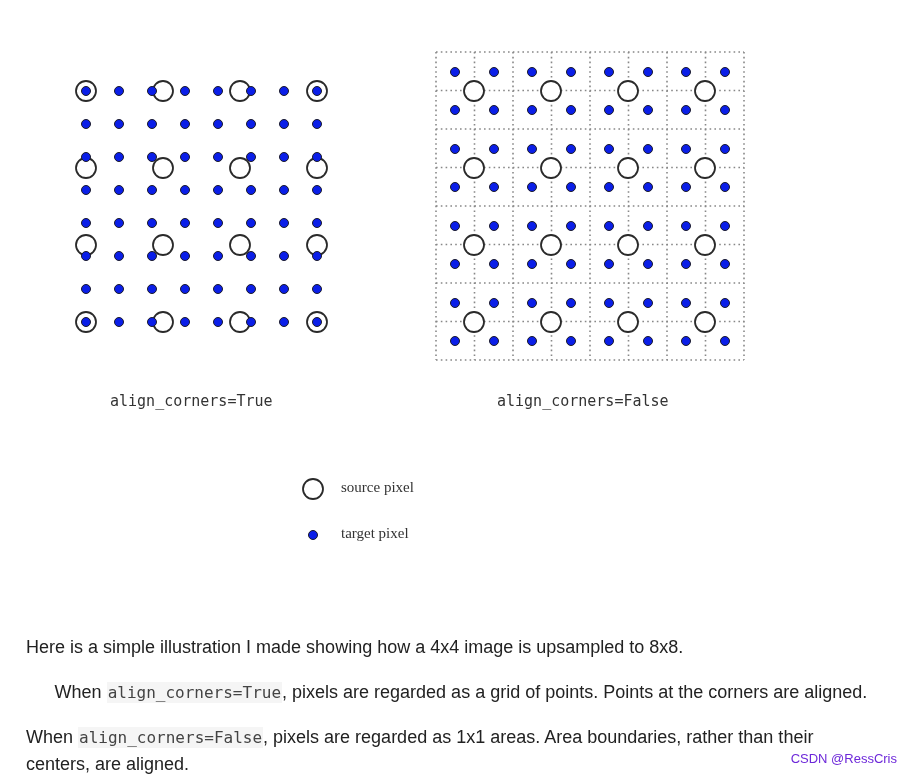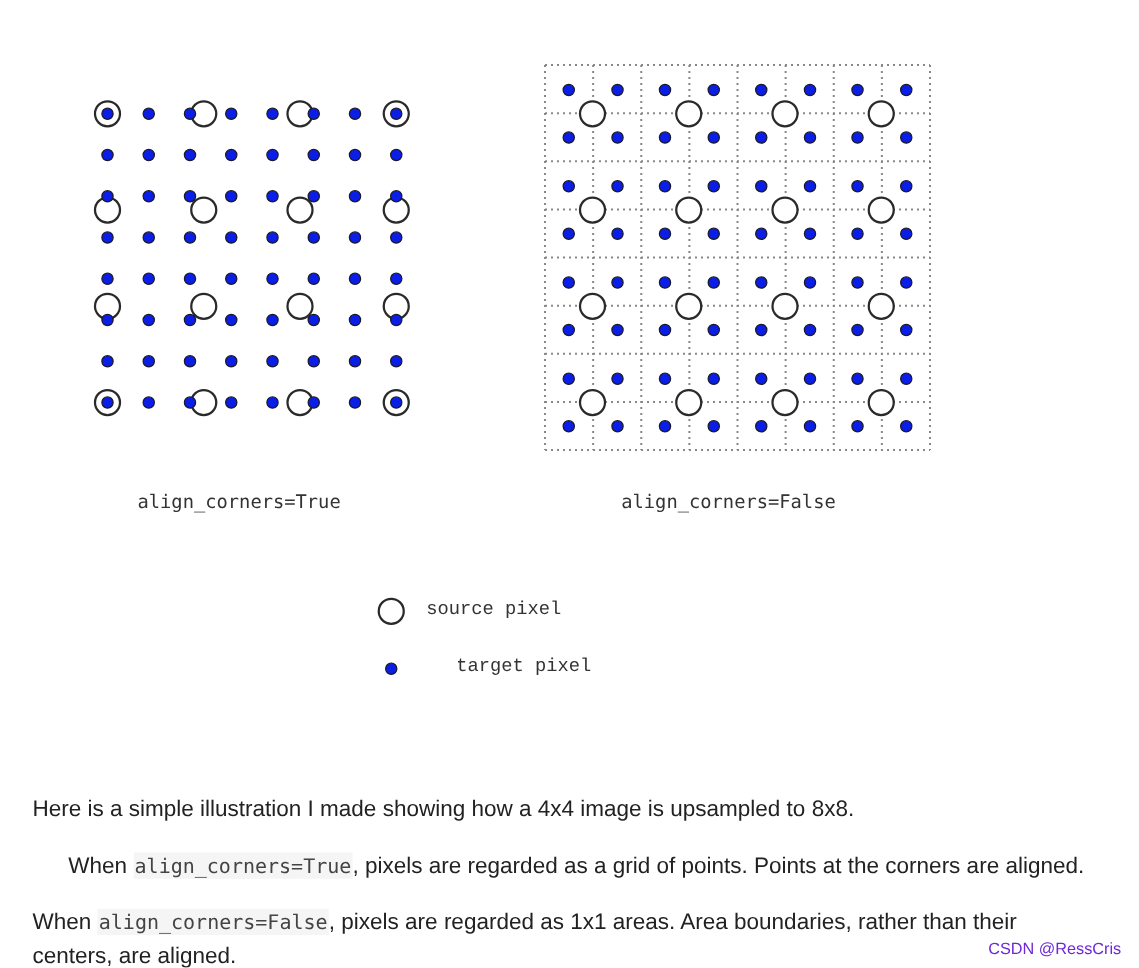--- a/index.html
+++ b/index.html
@@ -1,21 +1,21 @@
 <!DOCTYPE html>
 <html><head>
   <meta charset="utf-8">
   <style>
     html, body { margin: 0; padding: 0; background: #ffffff; }
     body { width: 911px; height: 774px; position: relative; overflow: hidden;
            font-family: "Liberation Sans", sans-serif; color: #222; }
     #figure { position: absolute; left: 0; top: 0; width: 911px; height: 600px; }
     .caption { position: absolute; font-family: "DejaVu Sans Mono", monospace;
                font-size: 15px; color: #333; letter-spacing: 0px; }
-    .legend-label { position: absolute; font-family: Liberation Mono, monospace;
+    .legend-label { position: absolute; font-family: Liberation Serif, serif;
                     font-size: 15px; color: #333; }
     .para { position: absolute; left: 26px; font-size: 18px; color: #222;
             line-height: 26px; width: 870px; }
     code { font-family: "DejaVu Sans Mono", monospace; font-size: 16px;
            background: #f5f5f5; color: #444; padding: 1px 1px; }
     .watermark { position: absolute; right: 14px; bottom: 8px; font-size: 13px;
                  color: #6d28d9; }
   </style>
 </head>
 <body>
@@ -206,21 +206,21 @@
   <g id="legend-icons">
     <circle cx="313" cy="489" r="10" fill="#fff" stroke="#2a2a2a" stroke-width="1.8"></circle>
     <circle cx="313" cy="535" r="4.5" fill="#0a1ee8" stroke="#1a1a2a" stroke-width="1"></circle>
   </g>
 </svg>
 
 <div class="caption" style="left:110px; top:392px;">align_corners=True</div>
 <div class="caption" style="left:497px; top:392px;">align_corners=False</div>
 
 <div class="legend-label" style="left:341px; top:479px;">source pixel</div>
-<div class="legend-label" style="left:341px; top:525px;margin-left:24px;">target pixel</div>
+<div class="legend-label" style="left:341px; top:525px;">target pixel</div>
 
 <div class="para" style="top:634px;">
   <span>Here is a simple illustration I made showing how a 4x4 image is upsampled to 8x8.</span>
 </div>
 <div class="para" style="top:679px;text-align:center;">
   <span>When </span><code>align_corners=True</code><span>, pixels are regarded as a grid of points. Points at the corners are aligned.</span>
 </div>
 <div class="para" style="top:724px; width:840px;">
   <span>When </span><code>align_corners=False</code><span>, pixels are regarded as 1x1 areas. Area boundaries, rather than their centers, are aligned.</span>
 </div>

